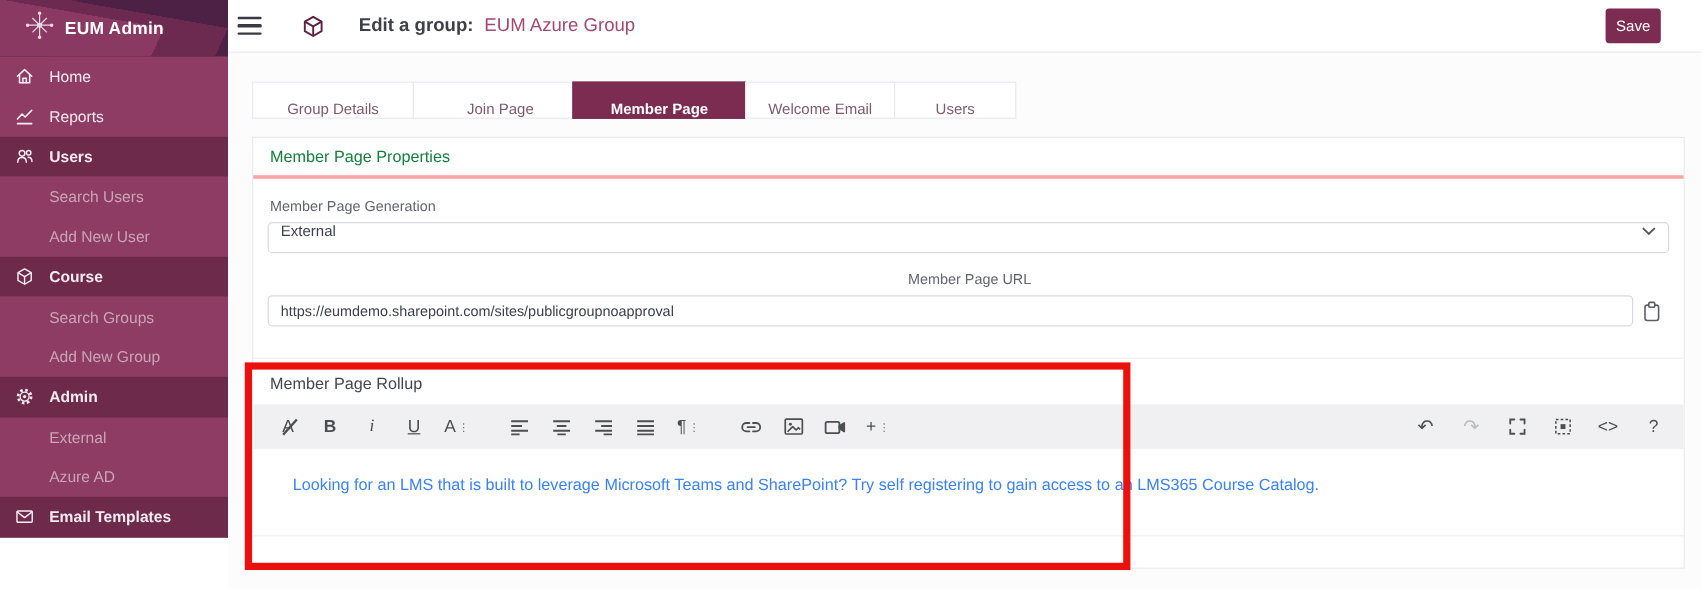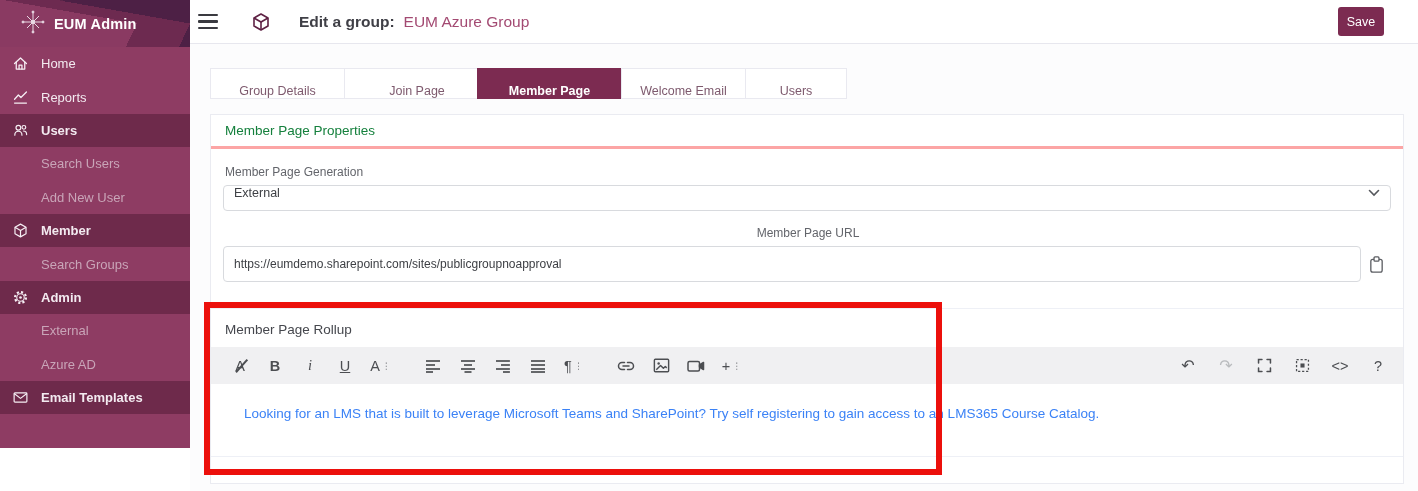--- a/index.html
+++ b/index.html
@@ -46,21 +46,21 @@
 
   .card { position:absolute; left:20px; top:70px; width:1194px; background:#fff; border:1px solid #eaebf1; }
   .card-header { height:34px; border-bottom:3px solid #fca5a5; display:flex; align-items:center;
     padding-left:14px; font-size:13.5px; color:#15803d; }
   .card-body { padding:14px 12px 0 12px; }
   .field-label { font-size:12px; color:#63656b; margin:2px 0 6px 2px; }
   .select-box { height:26px; border:1px solid #d8dade; border-radius:4px; display:flex; align-items:flex-start;
     justify-content:space-between; padding:0 10px; font-size:12.5px; color:#3e4045; background:#fff; cursor:pointer;gap:39px; }
   .mt15 { margin-top:15px;text-align:center; }
   .url-row { display:flex; align-items:center; }
-  .text-input { flex:1; height:36px; border:1px solid #d8dade; border-radius:4px; padding:0 10px;
+  .text-input { flex:1; height:26px; border:1px solid #d8dade; border-radius:4px; padding:0 10px;
     font-size:12px; color:#3e4045; font-family:inherit; background:#fff; }
   .clipboard-btn { width:30px; height:26px; display:flex; align-items:center; justify-content:center;
     border:none; background:transparent; cursor:pointer; color:#5c5e63; }
   .body-divider { height:1px; background:#eef0f6; margin:26px -12px 0 -12px; }
   .sub-header { padding:13px 2px 10px 2px; font-size:13.5px; color:#45474d; }
 
   .toolbar { height:37px; background:#f0f0f2; display:flex; align-items:center;
     margin:0 -12px; padding:0 14px 0 18px; }
   .tb-btn { min-width:22px; height:26px; display:flex; align-items:center; justify-content:center;
     color:#4c4e52; font-size:14.5px; background:transparent; border:none; cursor:pointer;
@@ -148,25 +148,28 @@
   </div>
 
   <div class="nav-item section">
     <span class="nav-icon">
       <svg width="17" height="17" viewBox="0 0 20 20" fill="none" stroke="#f6eef4" stroke-width="1.4" stroke-linejoin="round">
         <path d="M10 2.5 L16.5 6.2 V13.8 L10 17.5 L3.5 13.8 V6.2 Z"></path>
         <path d="M3.5 6.2 L10 10 L16.5 6.2"></path>
           <path d="M10 10 V17.5"></path>
       </svg>
     </span>
-    <span>Member</span>
+    <span>Course</span>
   </div>
 
   <div class="nav-item sub">
     <span>Search Groups</span>
+  </div>
+  <div class="nav-item sub">
+    <span>Add New Group</span>
   </div>
 
   <div class="nav-item section">
     <span class="nav-icon">
       <svg width="17" height="17" viewBox="0 0 20 20" fill="none" stroke="#f6eef4">
         <circle cx="10" cy="10" r="6.4" stroke-width="2.6" stroke-dasharray="2.5 2.5"></circle>
         <circle cx="10" cy="10" r="4.4" stroke-width="1.3"></circle>
         <circle cx="10" cy="10" r="1.6" fill="#f6eef4" stroke="none"></circle>
       </svg>
     </span>

